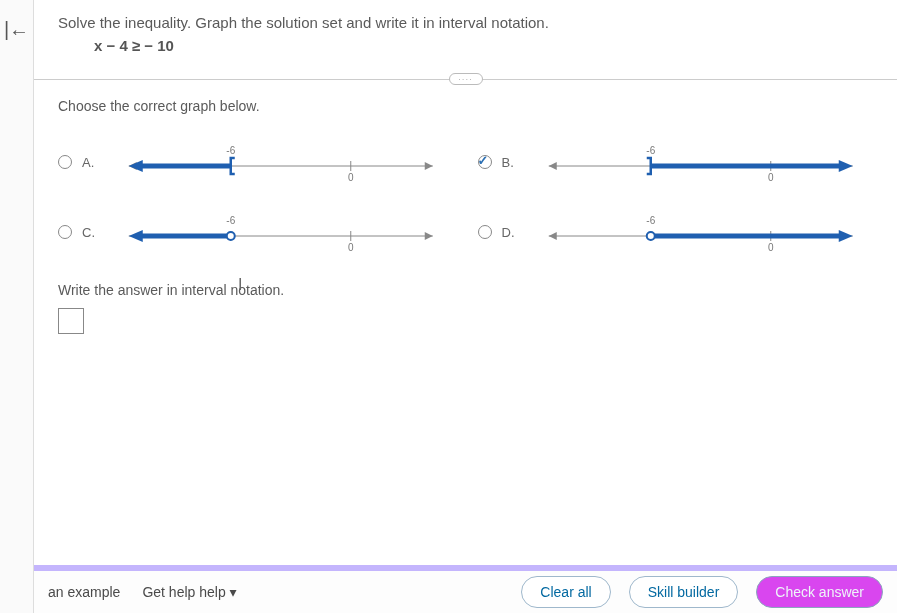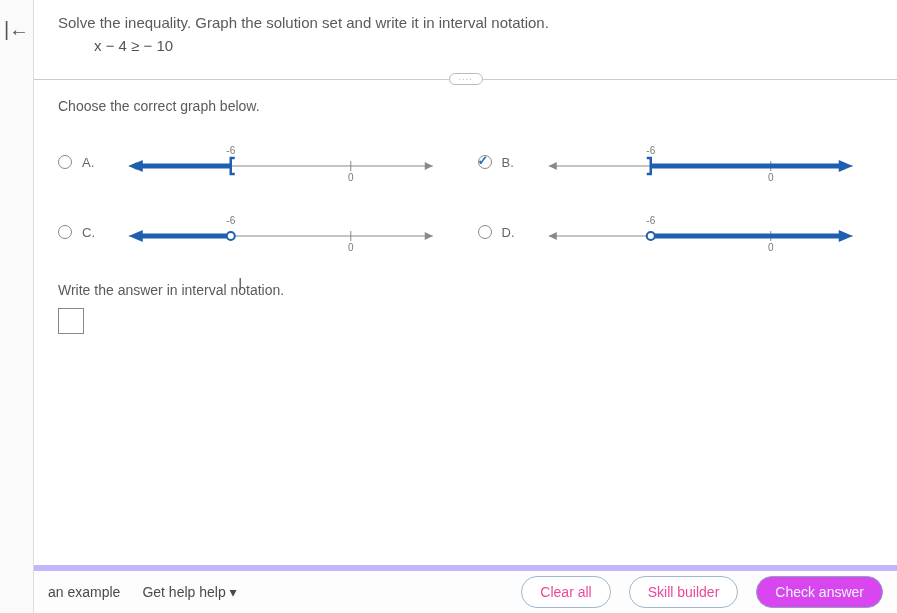--- a/index.html
+++ b/index.html
@@ -39,20 +39,21 @@
   .prompt {
     color: #5a5a5a;
     font-size: 15px;
     margin-bottom: 6px;
   }
   .inequality {
     color: #555;
     font-size: 15px;
     margin-left: 36px;
     margin-bottom: 18px;
+    font-weight: bold;
   }
   .divider-wrap {
     position: relative;
     height: 14px;
     margin-bottom: 12px;
   }
   .divider {
     border: none;
     border-top: 1px solid #ccc;
     position: absolute;
@@ -155,21 +156,21 @@
   }
   .footer-left {
     display:flex; gap:22px;
     color:#4a4a4a;
     font-size:14px;
   }
   .footer-left span { cursor:pointer; }
   .footer-spacer { flex:1; }
   .pill {
     border:1px solid #9fb8cc;
-    color:#ec4899;
+    color:#0369a1;
     background:#fff;
     padding:7px 18px;
     border-radius:20px;
     font-size:14px;
     cursor:pointer;
   }
   .pill.primary {
     background:#d946ef;
     color:#eef4f9;
     border-color:#8aa6bd;

